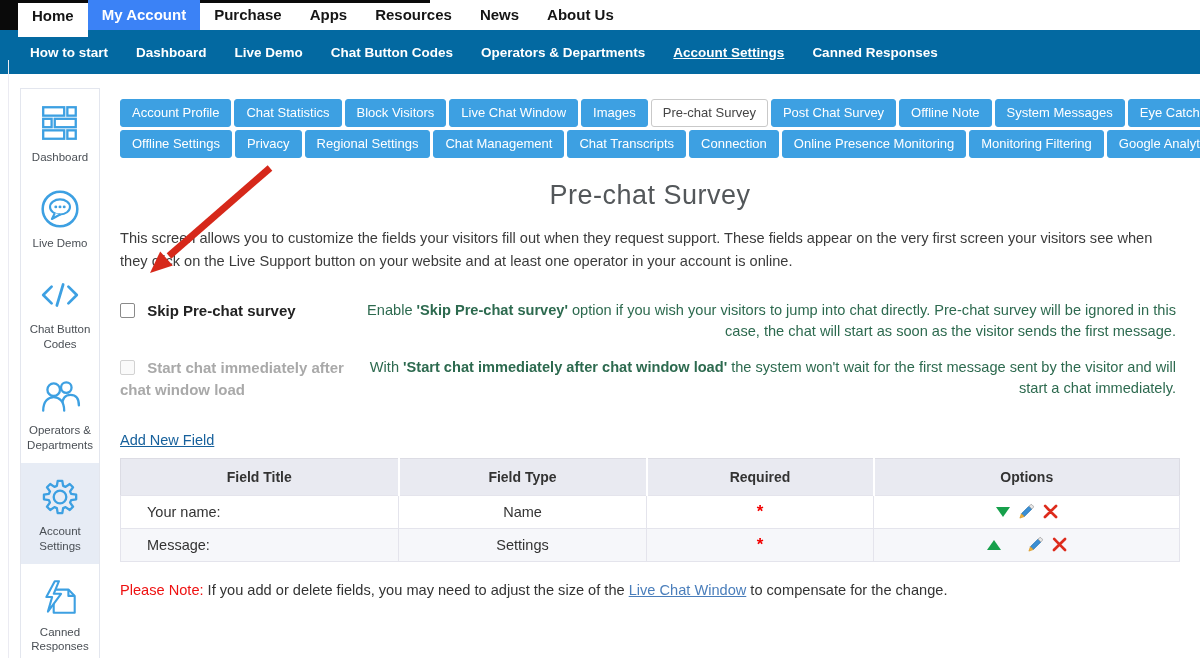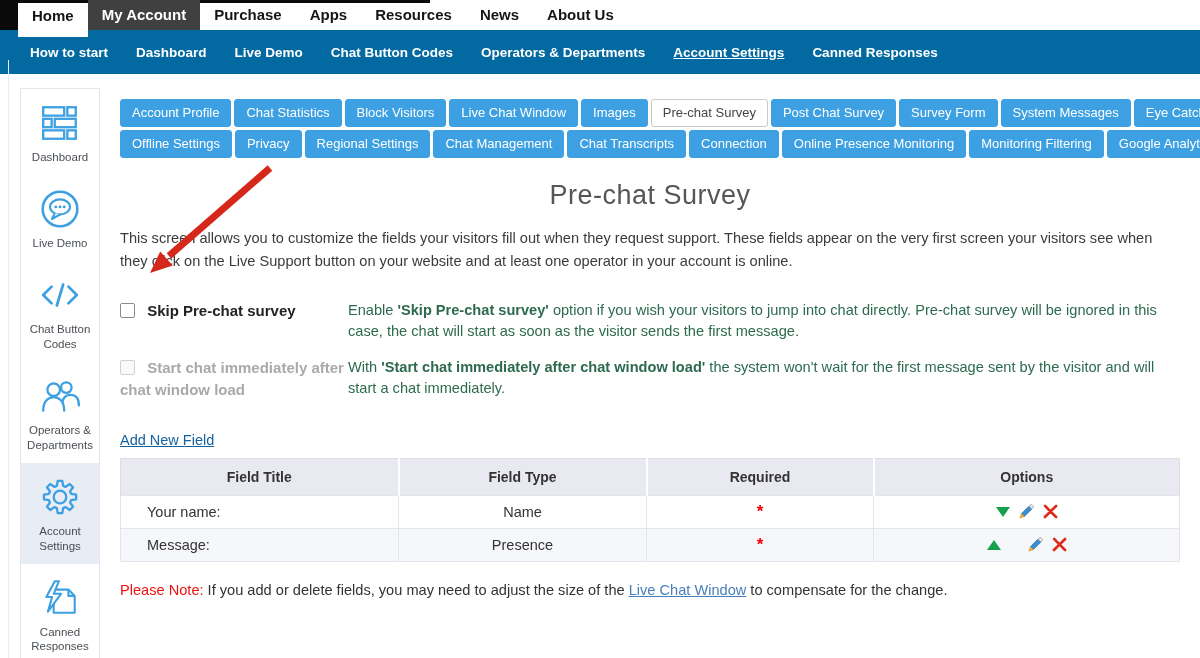--- a/index.html
+++ b/index.html
@@ -7,21 +7,21 @@
     font-family:"Liberation Sans", sans-serif; }
 
   
   .topnav { position:relative; height:30px; background:#fff; }
   .topnav-blackedge { position:absolute; left:0; top:0; width:18px; height:30px; background:#0a0a0a; }
   .topnav-topstrip { position:absolute; left:0; top:0; width:430px; height:3px; background:#0a0a0a; }
   .topnav-items { position:absolute; left:18px; top:0; height:30px; display:flex; }
   .topnav-item { height:30px; line-height:29px; padding:0 14px; font-size:15px; font-weight:bold;
     color:#151515; cursor:pointer; white-space:nowrap; }
   .topnav-item.home { background:#fff; margin-top:3px; line-height:26px; height:34px; }
-  .topnav-item.active { background:#404040; color:#fff; margin-top:0; }
+  .topnav-item.active { background:#3b82f6; color:#fff; margin-top:0; }
 
   
   .subnav { height:44px; background:#0369a1; display:flex; align-items:center; padding-left:16px; }
   .subnav-item { color:#fff; font-size:13.5px; font-weight:bold; padding:0 14px; cursor:pointer; white-space:nowrap; }
   .subnav-item.active { text-decoration:underline; }
 
   .page-edge { position:absolute; left:8px; top:60px; height:598px; width:1px; background:#ebebf2; }
 
   
   .sidebar { position:absolute; left:20px; top:88px; width:80px; background:#fff;
@@ -46,21 +46,21 @@
 
   .intro { font-size:14.6px; color:#3b3b3b; line-height:1.55; }
 
   .opt-grid { display:grid; grid-template-columns:228px 1fr; column-gap:0; row-gap:14px; margin-top:28px; }
   .opt-label { font-size:15px; font-weight:bold; color:#222; line-height:1.5; cursor:pointer; }
   .opt-label.disabled { color:#a9a9a9; cursor:default; }
   input[type=checkbox] { appearance:none; -webkit-appearance:none; width:15px; height:15px;
     border:1px solid #8a8a8a; border-radius:2px; background:#fff; vertical-align:-2px;
     margin:0 8px 0 0; cursor:pointer; }
   input[type=checkbox]:disabled { border-color:#d2d2d2; background:#fafafa; cursor:default; }
-  .opt-desc { font-size:14.6px; color:#2d6a4f; line-height:1.45; padding-right:4px; }
+  .opt-desc { font-size:14.6px; color:#2d6a4f; line-height:1.45; padding-right:4px;text-align:right; }
   .opt-desc b { color:#2d6a4f; }
 
   .add-field { display:inline-block; margin-top:30px; font-size:14.5px; font-weight:normal;
     color:#17619c; text-decoration:underline; cursor:pointer; }
 
   .fields-table { width:100%; border-collapse:collapse; table-layout:fixed; margin-top:9px;
     border:1px solid #dcdce4; }
   .fields-table col.c1 { width:278px; } .fields-table col.c2 { width:248px; }
   .fields-table col.c3 { width:227px; }
   .fields-table th { background:#e9eaf1; color:#333; font-size:14px; font-weight:bold;
@@ -198,21 +198,21 @@
 <div class="main">
 
   <div class="tabs row1">
     <div class="tab">Account Profile</div>
     <div class="tab">Chat Statistics</div>
     <div class="tab">Block Visitors</div>
     <div class="tab">Live Chat Window</div>
     <div class="tab">Images</div>
     <div class="tab active">Pre-chat Survey</div>
     <div class="tab">Post Chat Survey</div>
-    <div class="tab">Survey Form</div>
+    <div class="tab">Offline Note</div>
     <div class="tab">System Messages</div>
     <div class="tab">Eye Catcher</div>
 
   </div>
 
   <div class="tabs row2">
     <div class="tab">Offline Settings</div>
     <div class="tab">Privacy</div>
     <div class="tab">Regional Settings</div>
     <div class="tab">Chat Management</div>
@@ -284,21 +284,21 @@
             <span class="icon-btn">
               <svg width="15" height="15" viewBox="0 0 14 14">
                 <path d="M2,1.8 C5,5 9,9 12.2,12.2 M12.2,1.8 C9,5 5,9 1.8,12.2" stroke="#dd2b1c" stroke-width="2.5" fill="none" stroke-linecap="round"></path>
               </svg>
             </span>
           </div>
         </td>
       </tr>
       <tr class="alt">
         <td class="left">Message:</td>
-        <td>Presence</td>
+        <td>Settings</td>
         <td><span class="req-star">*</span></td>
         <td>
           <div class="opt-icons">
             <span class="tri tri-up"></span>
             <span class="icon-btn">
               <svg width="17" height="17" viewBox="0 0 16 16">
                 <path d="M3.2,10.2 L10.4,3 L13,5.6 L5.8,12.8 Z" fill="#3b8fd4" stroke="#1e6fb0" stroke-width="0.8"></path>
                 <path d="M3.2,10.2 L5.8,12.8 L1.8,14.2 Z" fill="#f2b13e" stroke="#d99a26" stroke-width="0.7"></path>
                 <path d="M10.4,3 L11.7,1.7 C12.1,1.3 12.8,1.3 13.2,1.7 L14.3,2.8 C14.7,3.2 14.7,3.9 14.3,4.3 L13,5.6 Z" fill="#e9e9e9" stroke="#999" stroke-width="0.7"></path>
               </svg>

